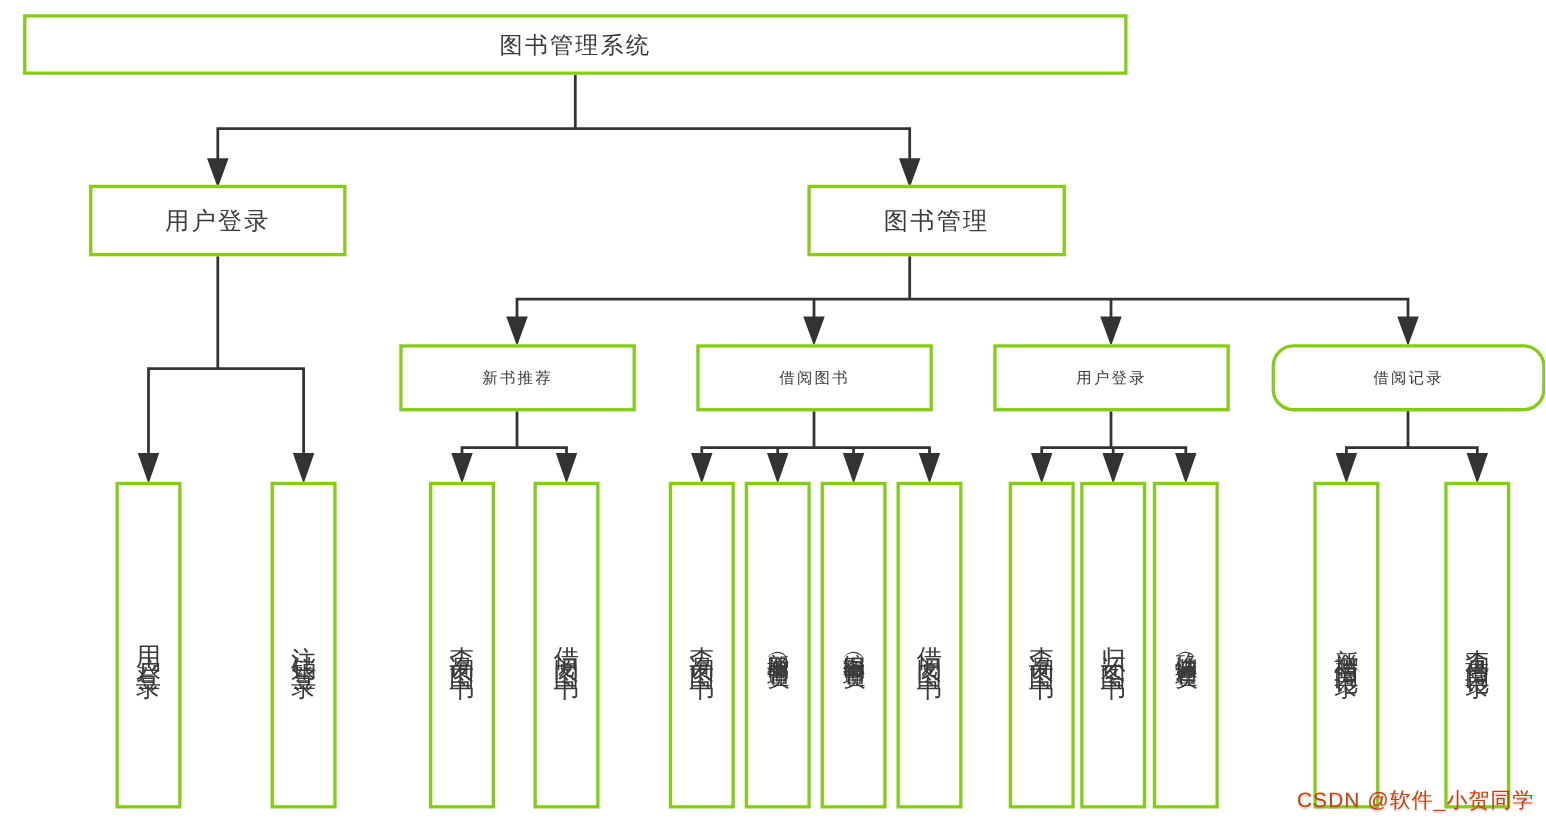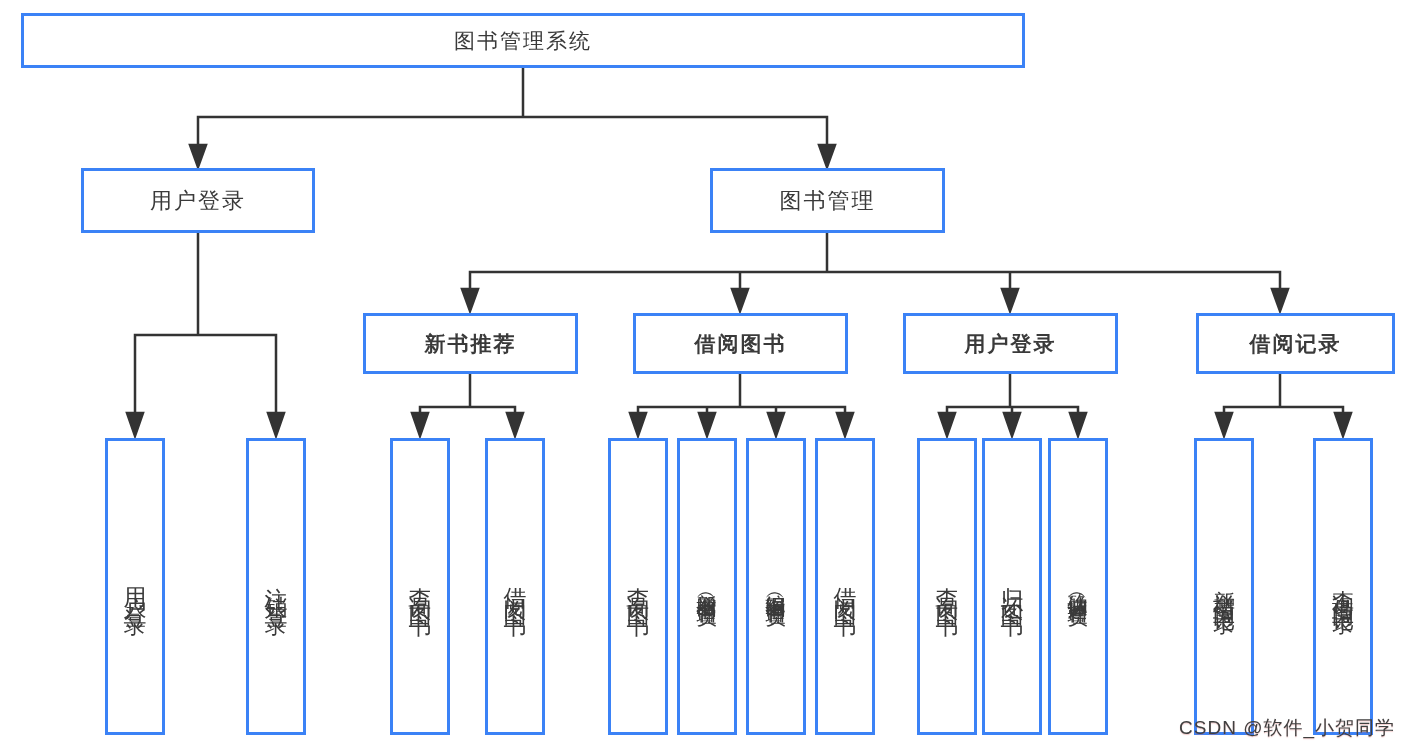--- a/index.html
+++ b/index.html
@@ -2,53 +2,53 @@
 <html><head>
 <meta charset="utf-8">
 <style>
   html,body{margin:0;padding:0;background:#ffffff;}
   #stage{
     position:relative;width:1405px;height:747px;background:#ffffff;overflow:hidden;
     font-family:"Liberation Sans", sans-serif;color:#333333;
   }
   #wires{position:absolute;left:0;top:0;z-index:0;}
   .node{
-    position:absolute;box-sizing:border-box;background:#ffffff;border:3px solid #3b82f6;
+    position:absolute;box-sizing:border-box;background:#ffffff;border:3px solid #84cc16;
     display:flex;align-items:center;justify-content:center;z-index:1;
   }
   .node .lbl{color:#3a3a3a;letter-spacing:2px;white-space:nowrap;}
   
   .n-root{left:21px;top:13px;width:1004px;height:55px;}
   .n-root .lbl{font-size:21px;}
   .lvl2{top:168px;height:65px;}
   .lvl2 .lbl{font-size:22px;}
   .n-userlogin{left:81px;width:234px;}
-  .n-bookmgmt{left:710px;width:235px;}
+  .n-bookmgmt{left:734px;width:235px;}
   .lvl3{top:313px;height:61px;}
-  .lvl3 .lbl{font-size:21px;font-weight:bold;}
+  .lvl3 .lbl{font-size:14px;}
   .n-newbook{left:363px;width:215px;}
   .n-borrow{left:633px;width:215px;}
   .n-current{left:903px;width:215px;}
-  .n-records{left:1196px;width:199px;}
+  .n-records{left:1156px;width:249px;border-radius:20px;}
   
   .leaf{top:438px;width:60px;height:297px;}
   .leaf .lbl{
     writing-mode:vertical-rl;text-orientation:mixed;
     font-size:23px;letter-spacing:9px;line-height:1;
   }
   .leaf .lbl.long{font-size:20px;letter-spacing:2px;}
   .leaf .lbl.mid{font-size:22px;letter-spacing:5px;}
   .l-a1{left:105px;} .l-a2{left:246px;}
   .l-b1{left:390px;} .l-b2{left:485px;}
   .l-c1{left:608px;} .l-c2{left:677px;} .l-c3{left:746px;} .l-c4{left:815px;}
   .l-d1{left:917px;} .l-d2{left:982px;} .l-d3{left:1048px;}
   .l-e1{left:1194px;} .l-e2{left:1313px;}
   #watermark{
     position:absolute;right:10px;bottom:6px;z-index:2;
-    font-size:19px;color:#404040;letter-spacing:1px;
+    font-size:19px;color:#c2410c;letter-spacing:1px;
     text-shadow:0 1px 1px rgba(214,100,100,0.35);
     white-space:nowrap;
   }
 </style>
 </head>
 <body>
 
 <div id="stage">
 
   <svg id="wires" width="1405" height="747" viewBox="0 0 1405 747">

